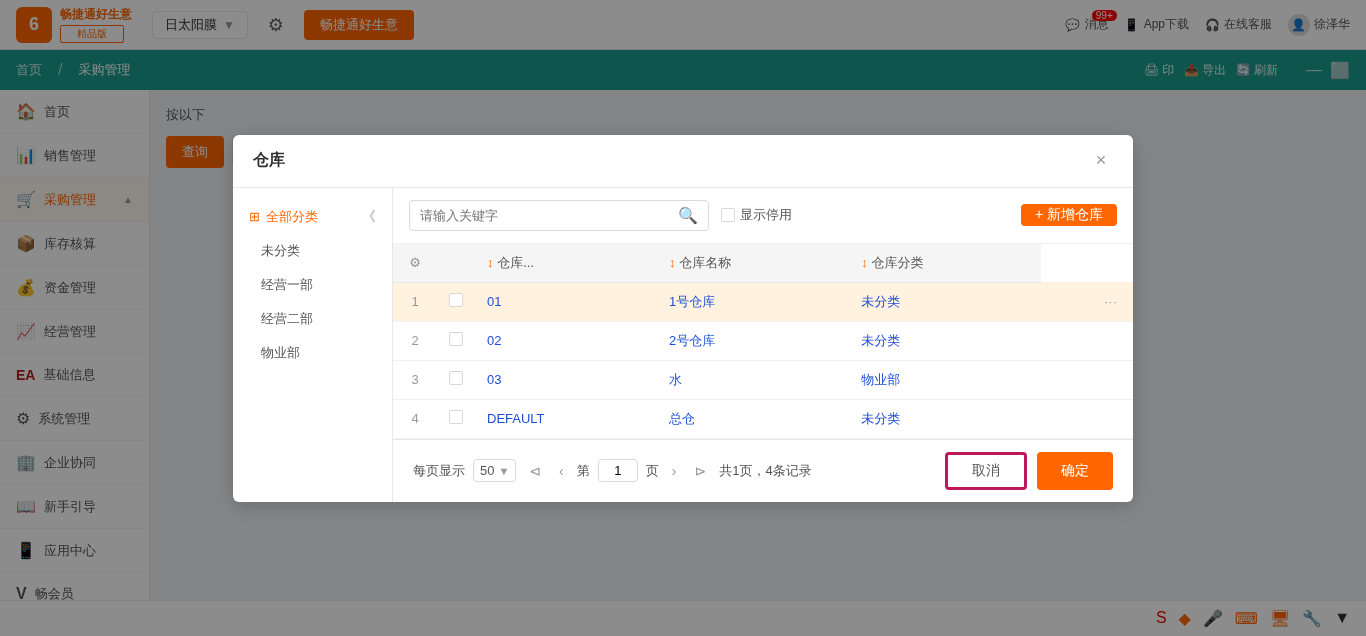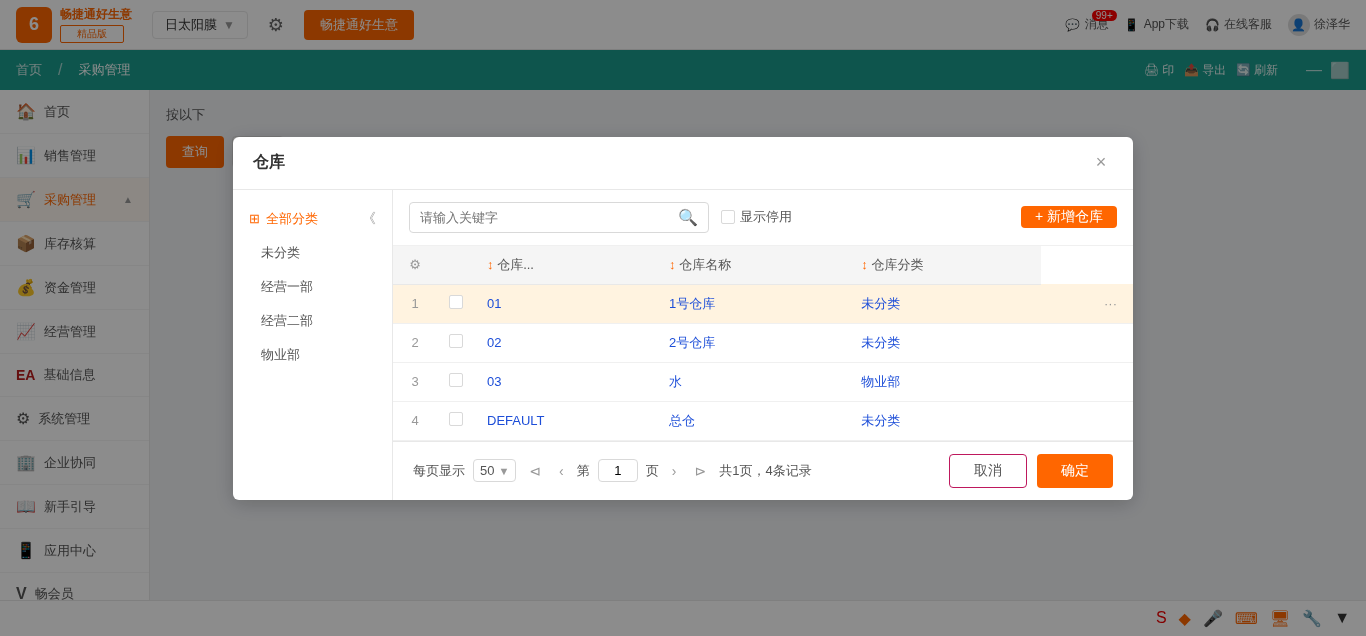--- a/index.html
+++ b/index.html
@@ -299,21 +299,21 @@
       width: 40px;
       border: 1px solid #d9d9d9;
       border-radius: 4px;
       padding: 3px 6px;
       text-align: center;
       font-size: 13px;
     }
     .page-btn { cursor: pointer; color: #999; font-size: 14px; padding: 2px 5px; }
     .footer-actions { display: flex; gap: 10px; }
     .btn-cancel {
-      border: 1px solid #be185d;
+      border: 3px solid #be185d;
       background: #fff;
       color: #555;
       border-radius: 4px;
       padding: 7px 24px;
       font-size: 14px;
       cursor: pointer;
     }
     .btn-confirm {
       background: #f60;
       color: #fff;

